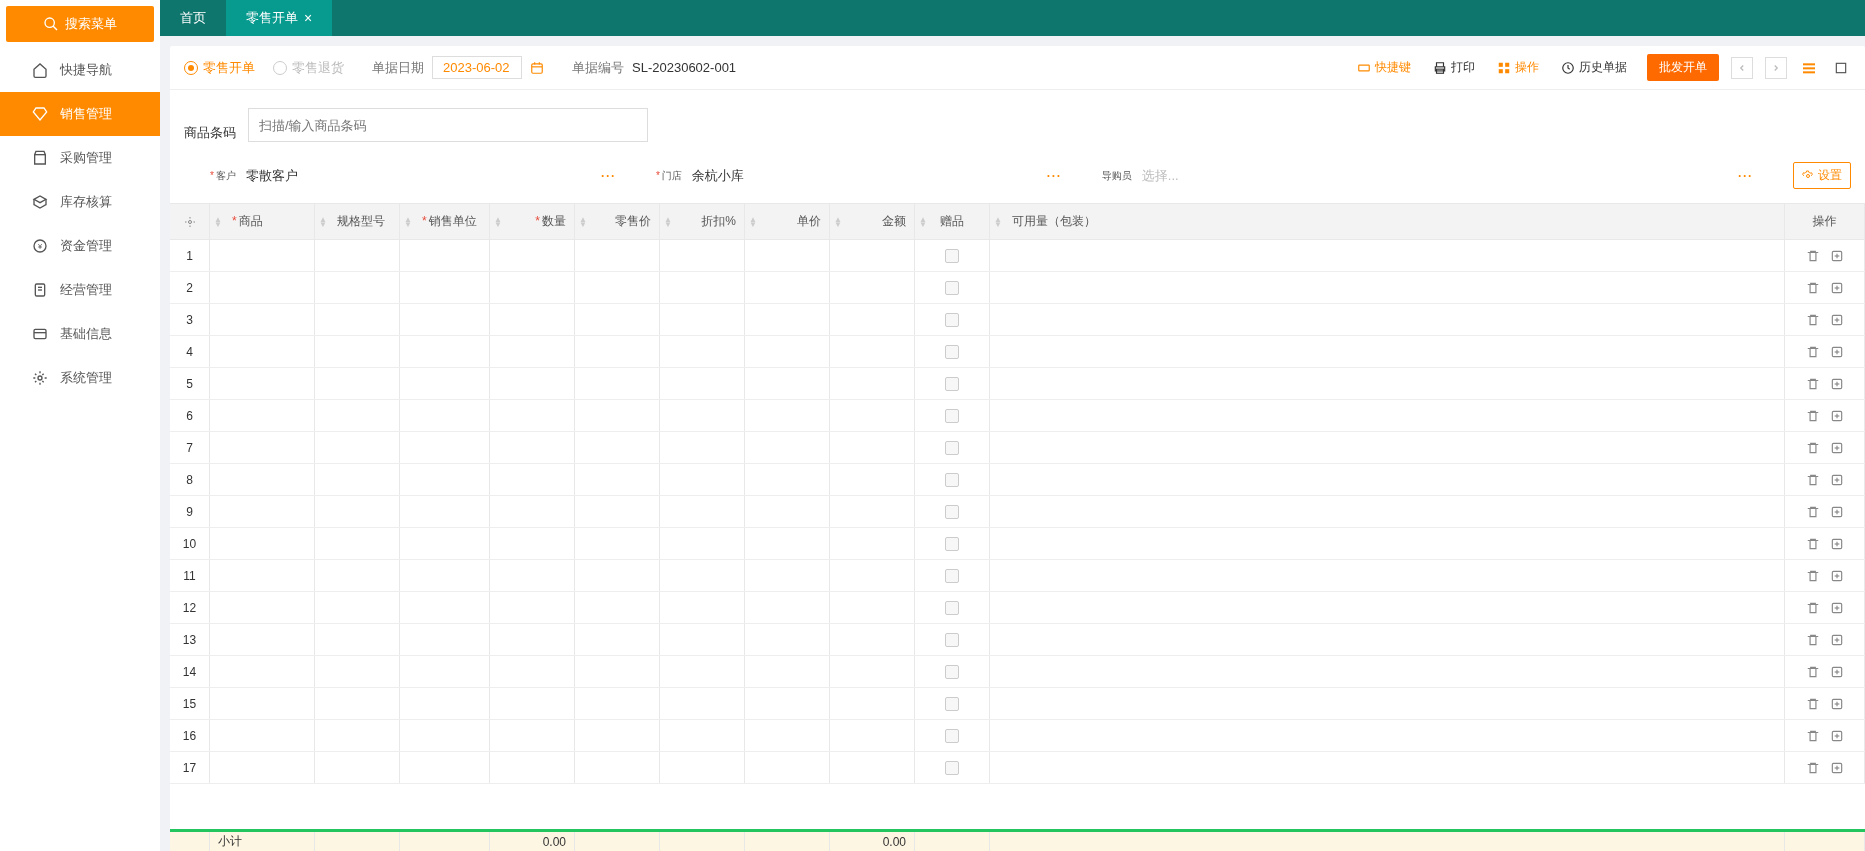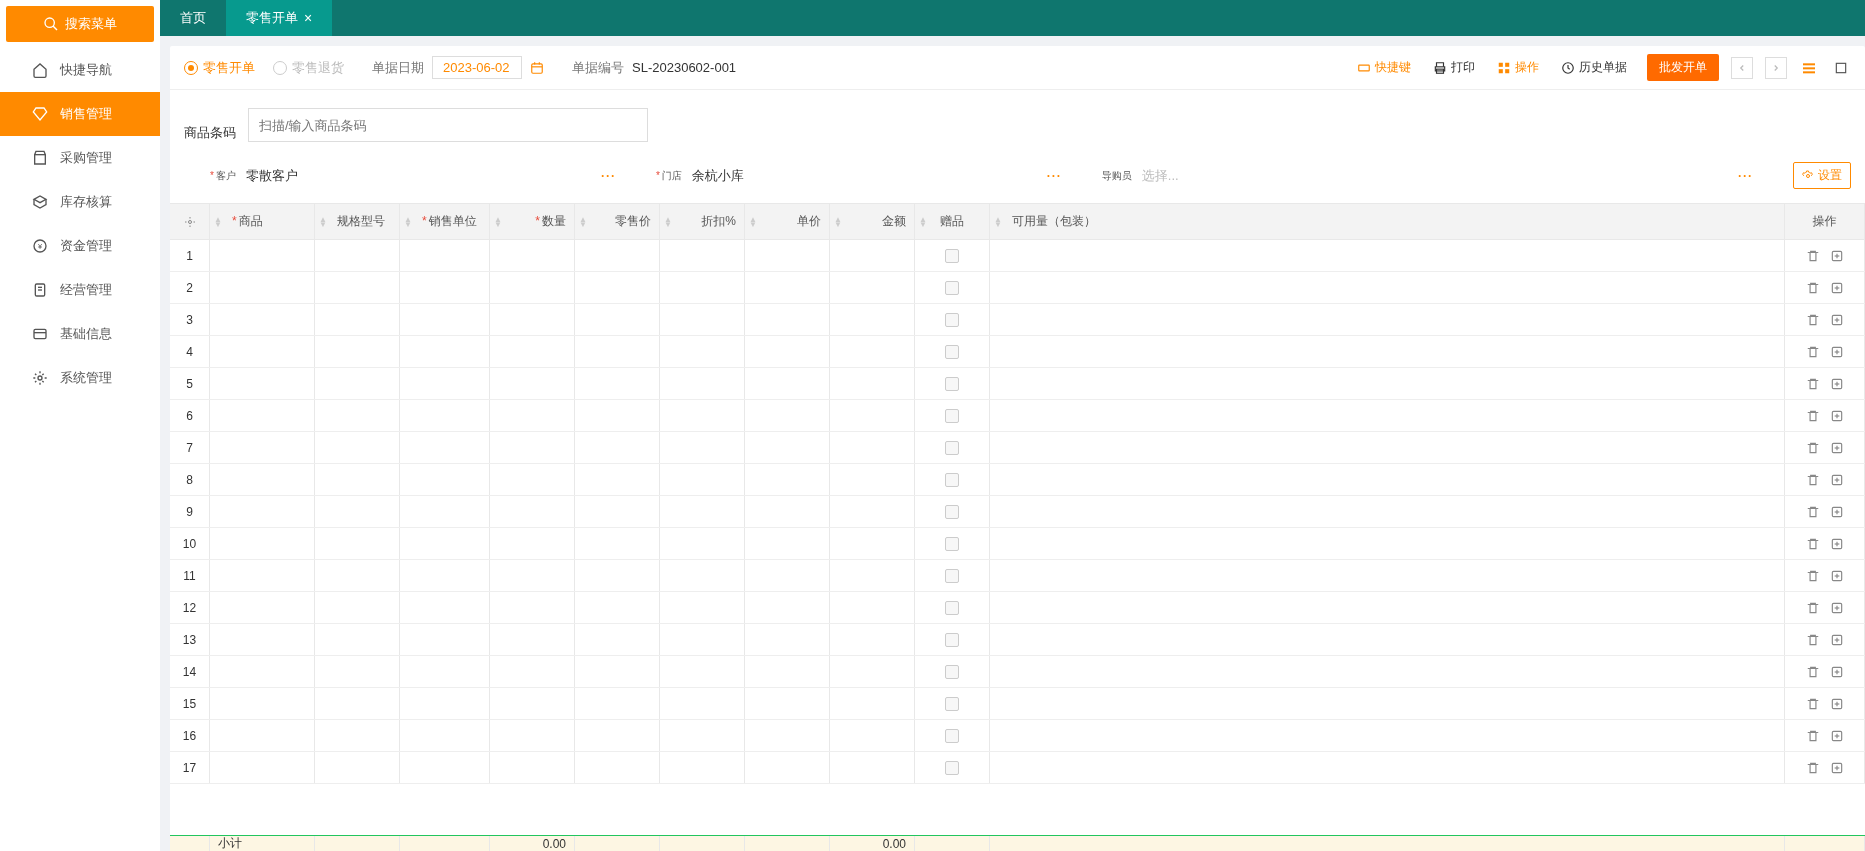--- a/index.html
+++ b/index.html
@@ -75,21 +75,21 @@
 .col-disc { width: 85px; justify-content: flex-end; }
 .col-uprice { width: 85px; justify-content: flex-end; }
 .col-amt { width: 85px; justify-content: flex-end; }
 .col-gift { width: 75px; justify-content: center; }
 .col-avail { flex: 1; }
 .col-ops { width: 80px; justify-content: center; gap: 10px; }
 .tbody { flex: 1; overflow-y: auto; }
 .tr { display: flex; height: 32px; border-bottom: 1px solid #eee; }
 .chk { width: 14px; height: 14px; border: 1px solid #ccc; border-radius: 2px; background: #f7f7f7; }
 .row-icon { width: 14px; height: 14px; color: #888; cursor: pointer; }
-.tfoot { display: flex; height: 16px; background: #fdf6e3; border-top: 1px solid #22c55e; }
+.tfoot { display: flex; height: 22px; background: #fdf6e3; border-top: 3px solid #22c55e; }
 .tfoot .td { font-weight: 500; }
 
 svg { display: block; }
 </style>
 </head>
 <body>
 
 <div class="app">
 
   <div class="sidebar">

